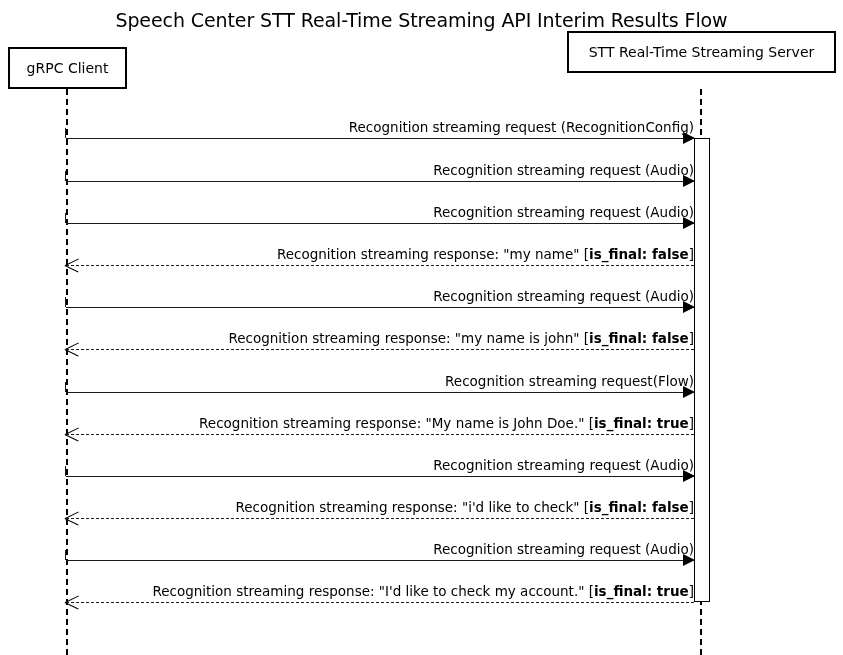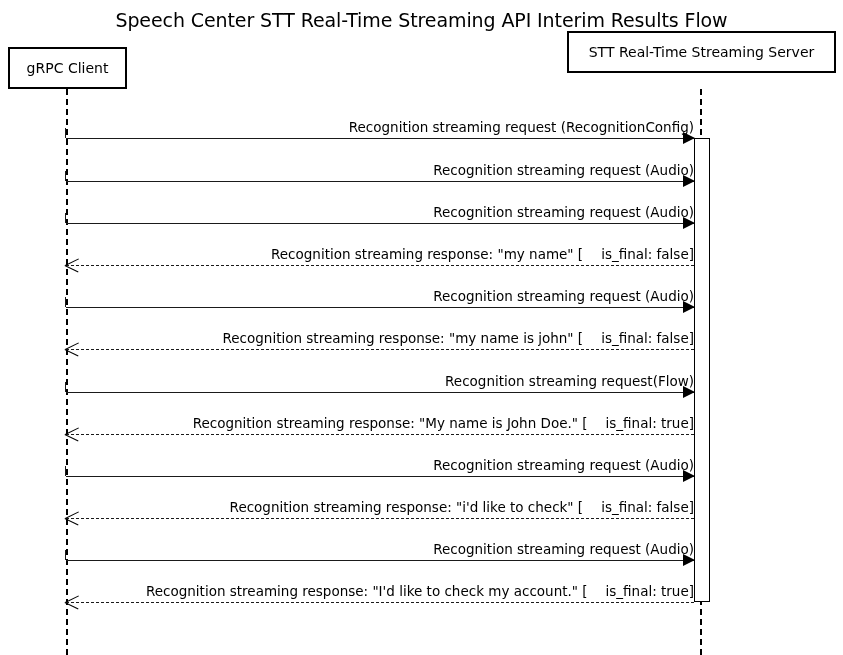--- a/index.html
+++ b/index.html
@@ -141,22 +141,21 @@
     left: 0;
     width: 100%;
     bottom: 3px;
     text-align: right;
     font-size: 13.5px;
     color: #000000;
     white-space: nowrap;
     line-height: 16px;
   }
   .msg-label b {
-    font-weight: normal;
-    margin-left: 18px;
+    font-weight: bold;
   }
 </style>
 </head>
 <body>
 
 <div id="canvas">
 
   <div class="diagram-title">Speech Center STT Real-Time Streaming API Interim Results Flow</div>
 
   <div class="participant" id="participant-client">

